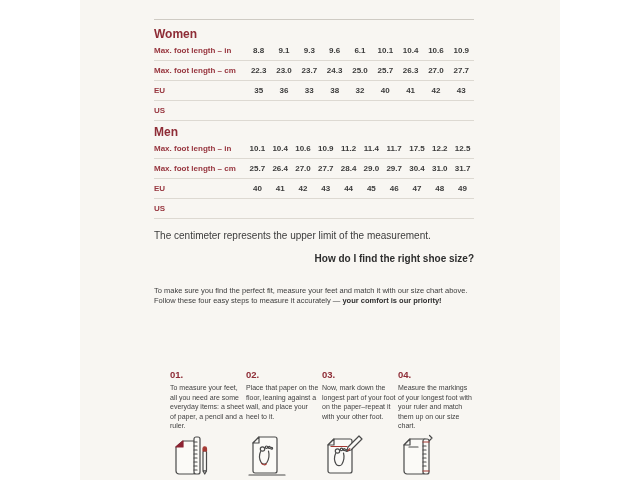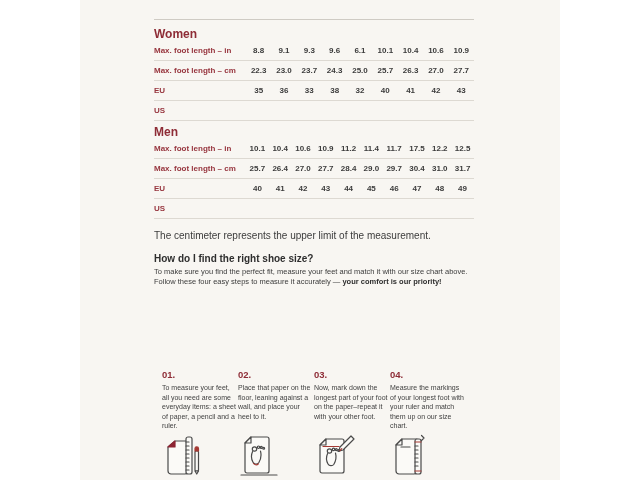--- a/index.html
+++ b/index.html
@@ -15,26 +15,26 @@
   .divider { border:none; border-top:1px solid #cfcbc4; margin-top:6px; }
   
   .section-h { margin-top:7px; font-size:12px; font-weight:700; color:#8e2c36; }
   .table { margin-top:0; }
   .trow { display:flex; align-items:center; height:20px; border-bottom:1px solid #ddd9d2; }
   .tlabel { width:92px; flex:0 0 92px; font-size:8px; font-weight:700; color:#97353e; }
   .tcells { flex:1; display:flex; }
   .tcells .cell { flex:1; text-align:center; font-size:8px; font-weight:600; color:#3c3c3c; }
   
   .note { margin-top:11px; font-size:10px; line-height:11.5px; color:#3c3c3c; }
-  .howto-h { margin-top:11px; font-size:10px; font-weight:700; color:#2e2e2e; }
-  .howto-p { margin-top:3px; font-size:7.5px; line-height:10px; color:#3c3c3c; }
+  .howto-h { margin-top:11px; font-size:10px; font-weight:700; color:#2e2e2e;text-align:right; }
+  .howto-p { margin-top:22px; font-size:7.5px; line-height:10px; color:#3c3c3c; }
   .howto-p b { font-weight:700; color:#2e2e2e; }
   
   .steps { position:absolute; left:74px; right:86px; top:369px;
-           display:flex; justify-content:center; }
+           display:flex; justify-content:flex-end; }
   .step { width:76px; }
   .step-num { font-size:9.5px; font-weight:700; color:#8e2c36; }
   .step-text { margin-top:3px; font-size:7px; line-height:9.5px; color:#3f3f3f; min-height:48px; }
   .step-icon { margin-top:3px; }
   .step-icon svg { display:block; }
 </style>
 </head>
 <body>
 
 <div class="card">

